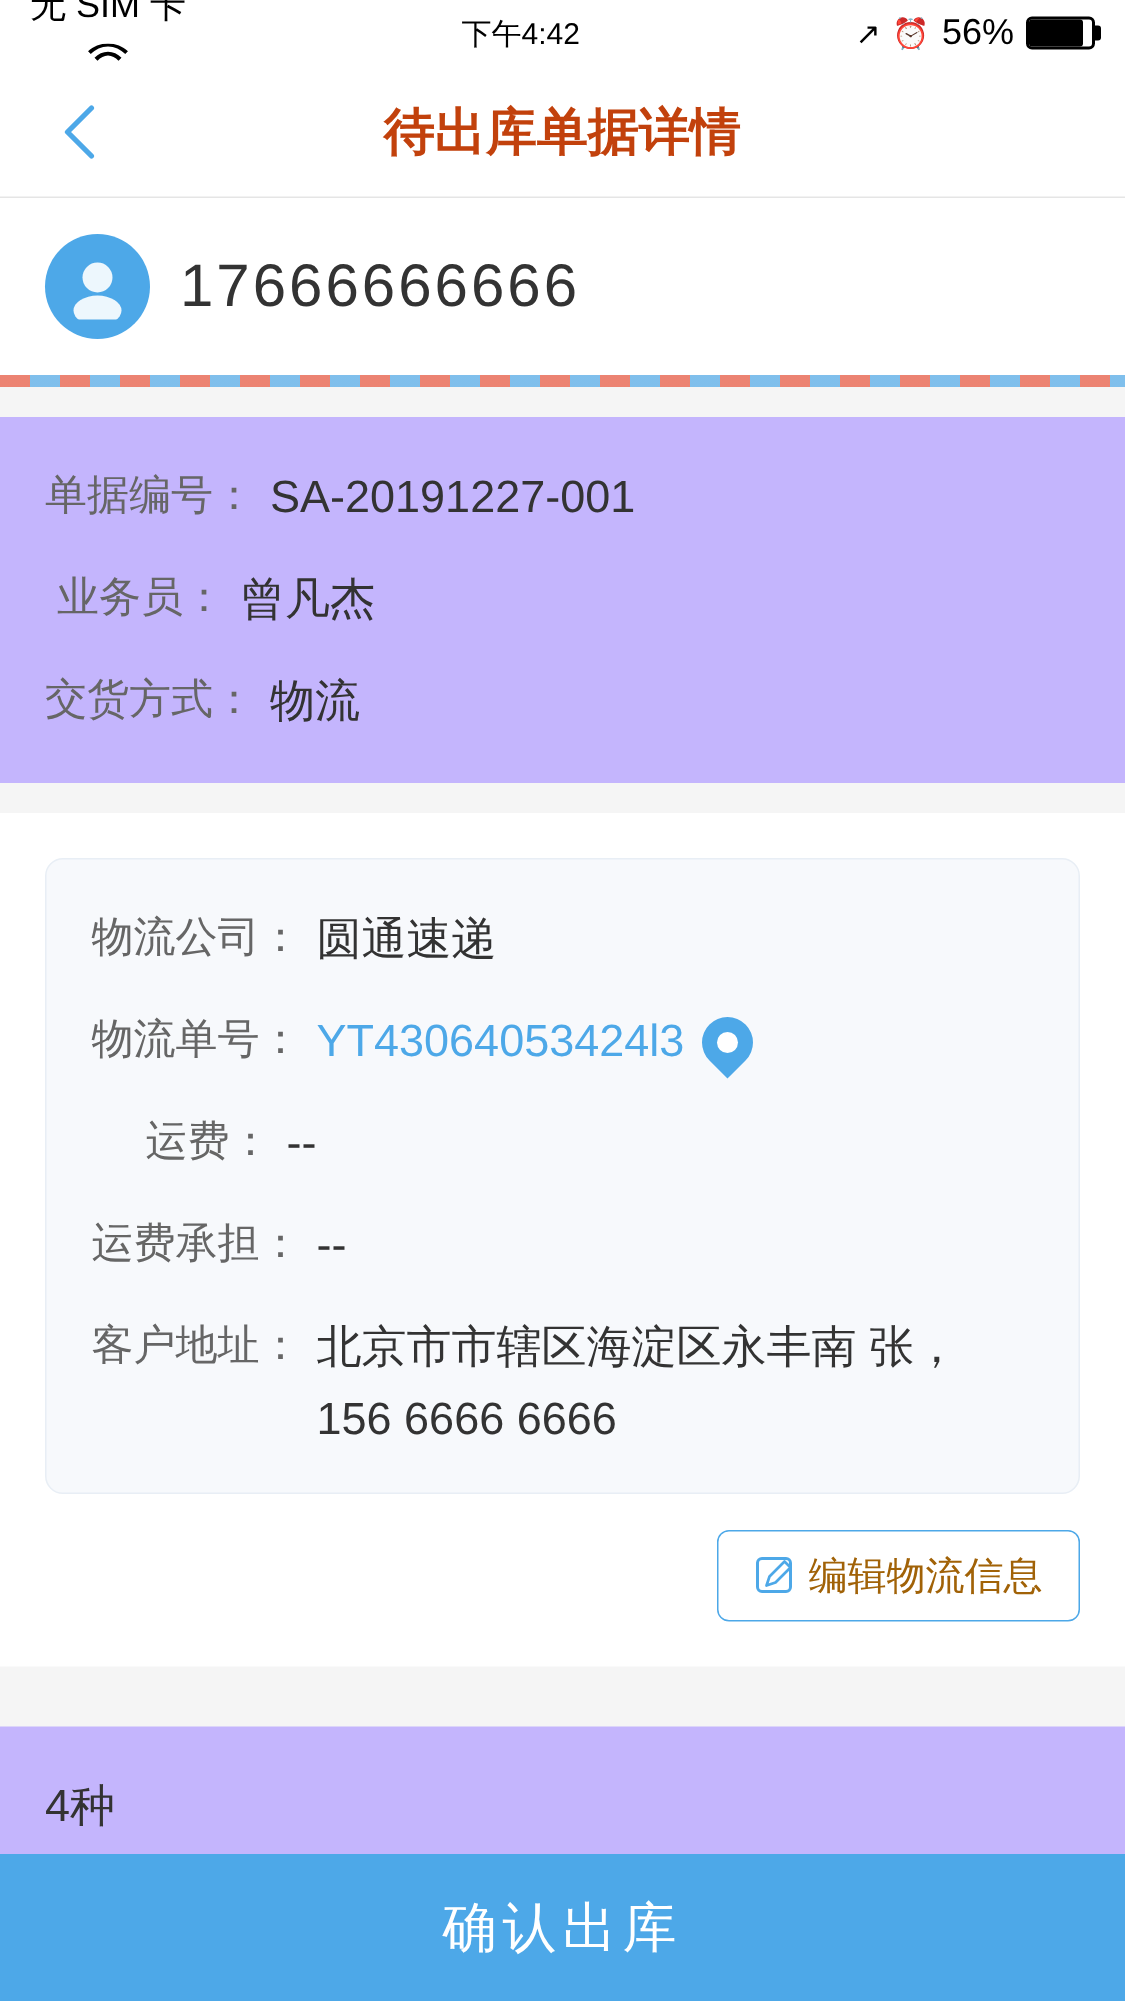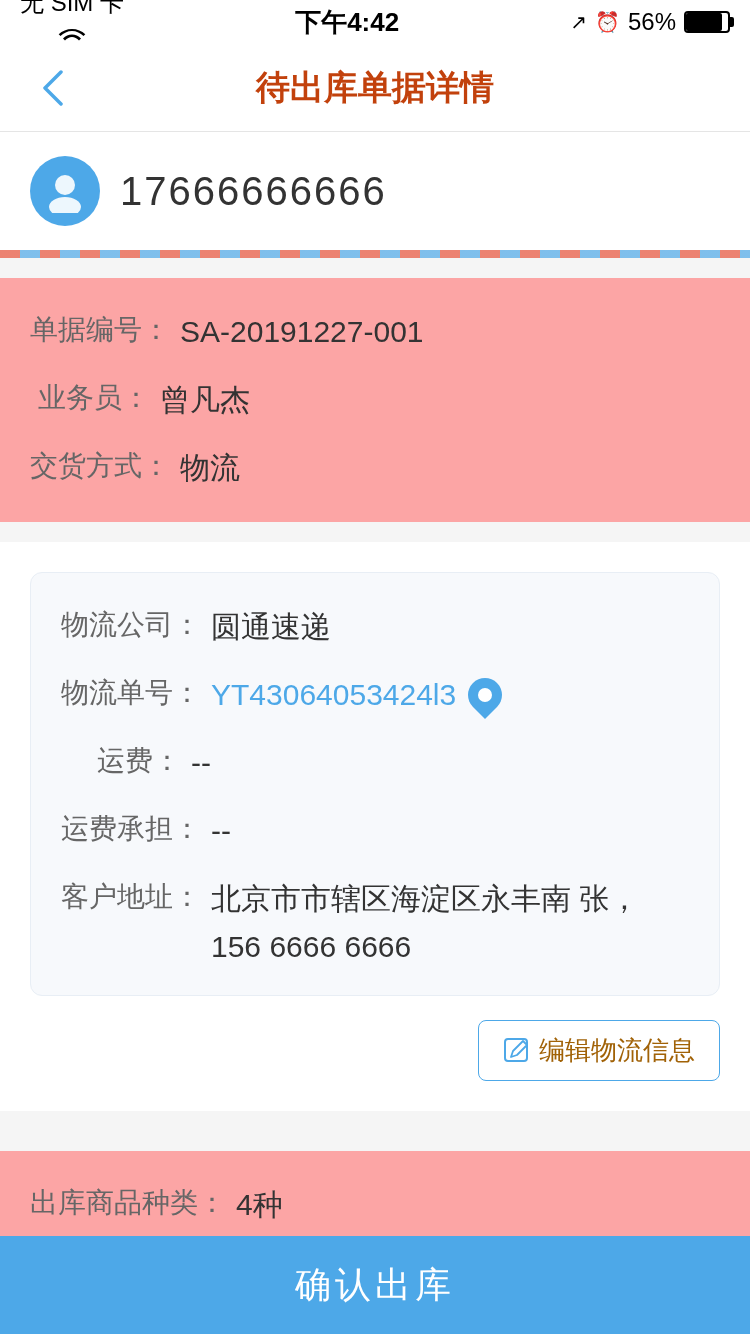--- a/index.html
+++ b/index.html
@@ -20,21 +20,21 @@
       height: 44px;
       background: #fff;
       display: flex;
       align-items: center;
       justify-content: space-between;
       padding: 0 20px;
       font-size: 24px;
       color: #000;
     }
     .status-left { display: flex; align-items: center; gap: 10px; flex-direction: column; }
-    .status-center { font-weight: 700; font-size: 26px; }
+    .status-center { font-weight: 400; font-size: 20px; }
     .status-right { display: flex; align-items: center; gap: 8px; font-size: 24px; }
 
     
     .nav-bar {
       width: 750px;
       height: 88px;
       background: #fff;
       display: flex;
       align-items: center;
       padding: 0 30px;
@@ -92,21 +92,21 @@
     .avatar-circle svg { width: 44px; height: 44px; }
     .customer-phone {
       font-size: 40px;
       font-weight: 500;
       color: #333;
       letter-spacing: 2px;
     }
 
     
     .section {
-      background: #fca5a5;
+      background: #c4b5fd;
       margin-top: 20px;
       padding: 30px 30px;
     }
     .info-row {
       display: flex;
       align-items: flex-start;
       margin-bottom: 20px;
       line-height: 1.6;
     }
     .info-row:last-child { margin-bottom: 0; }
@@ -364,21 +364,20 @@
       </svg>
       <span>编辑物流信息</span>
     </button>
   </div>
 </div>
 
 <div class="gray-separator"></div>
 
 <div class="section">
   <div class="info-row">
-    <span class="info-label" style="min-width:150px;">出库商品种类：</span>
     <span class="info-value">4种</span>
   </div>
   <div class="info-row">
     <span class="info-label" style="min-width:150px;">出库商品数量：</span>
     <span class="info-value">14.620000000000001件</span>
   </div>
 
   <div class="clearfix">
     <button class="view-btn">
       <svg width="28" height="28" viewBox="0 0 28 28" fill="none" xmlns="http://www.w3.org/2000/svg">

